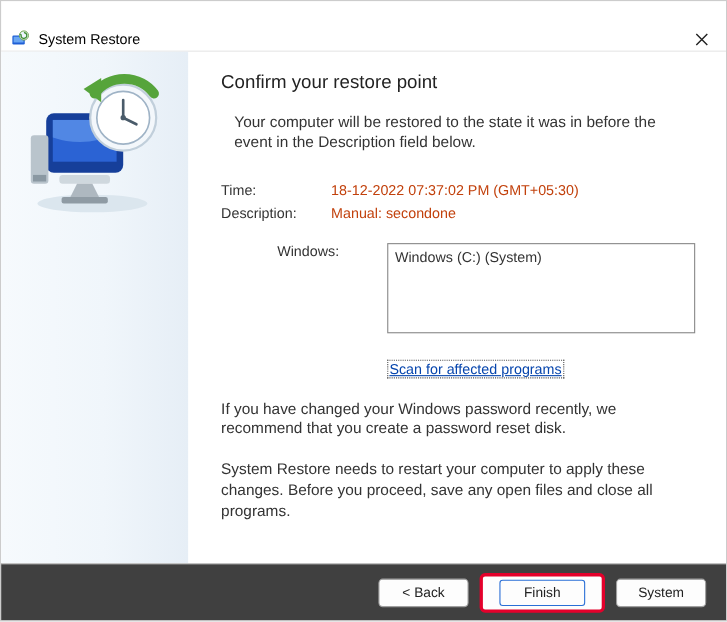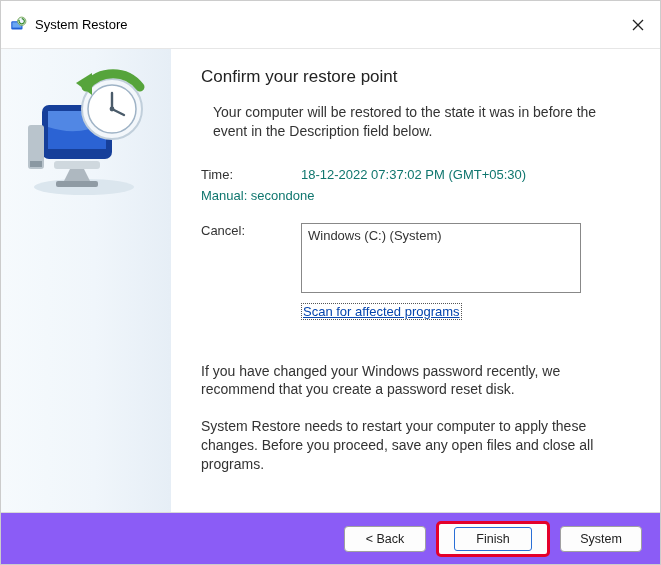--- a/index.html
+++ b/index.html
@@ -9,25 +9,26 @@
     font-size: 12px;
     background: #fff;
     width: 661px;
     height: 565px;
     overflow: hidden;
     border: 1px solid #ccc;
     display: flex;
     flex-direction: column;
   }
   .titlebar {
-    height: 48px;
+    height: 22px;
     display: flex;
     align-items: center;
     padding: 0 0 0 8px;
     border-bottom: 1px solid #e6e6e6;
+    margin-top: 24px;
   }
   .titlebar .icon {
     width: 18px; height: 18px;
     margin-right: 8px;
     display: inline-flex; align-items: center; justify-content: center;
   }
   .titlebar .title {
     font-size: 13px;
     color: #000;
     flex: 1;
@@ -74,44 +75,45 @@
     margin-bottom: 26px;
     padding-left: 12px;
   }
   .fields {
     padding-left: 0;
   }
   .row {
     display: flex;
     margin-bottom: 6px;
     font-size: 13px;
+    justify-content: flex-end;
   }
   .row .label {
     width: 100px;
     color: #333;
   }
   .row .value {
     flex: 1;
-    color: #0f766e;
+    color: #c2410c;
   }
   .drivesbox {
     margin-top: 20px;
   }
   .drivesbox .listbox {
     border: 1px solid #888;
     width: 280px;
-    height: 70px;
+    height: 82px;
     padding: 4px 6px;
     font-size: 13px;
     background: #fff;
     overflow: auto;
   }
   .scanlink {
     display: inline-block;
-    margin-top: 10px;
+    margin-top: 24px;
     color: #0645ad;
     text-decoration: underline;
     border: 1px dotted #555;
     padding: 0 1px;
     font-size: 13px;
     cursor: default;
   }
   .notes {
     margin-top: auto;
     padding-bottom: 12px;
@@ -123,21 +125,21 @@
     margin: 0 0 18px 0;
   }
   .footer {
     height: 52px;
     border-top: 1px solid #d9d9d9;
     display: flex;
     align-items: center;
     justify-content: flex-end;
     padding-right: 18px;
     gap: 10px;
-    background: #8b5cf6;
+    background: #404040;
   }
   .btn {
     min-width: 82px;
     height: 26px;
     border: 1px solid #a0a0a0;
     border-radius: 4px;
     background: #fdfdfd;
     font-size: 12.5px;
     font-family: inherit;
     color: #222;
@@ -209,25 +211,26 @@
   <div class="main">
     <h1>Confirm your restore point</h1>
     <div class="intro">Your computer will be restored to the state it was in before the event in the Description field below.</div>
 
     <div class="fields">
       <div class="row">
         <div class="label">Time:</div>
         <div class="value">18-12-2022 07:37:02 PM (GMT+05:30)</div>
       </div>
       <div class="row">
+        <div class="label">Description:</div>
         <div class="value">Manual: secondone</div>
       </div>
 
       <div class="row drivesbox">
-        <div class="label">Cancel:</div>
+        <div class="label">Windows:</div>
         <div>
           <div class="listbox">
             <div>Windows (C:) (System)</div>
           </div>
           <a class="scanlink">Scan for affected programs</a>
         </div>
       </div>
     </div>
 
     <div class="notes">

